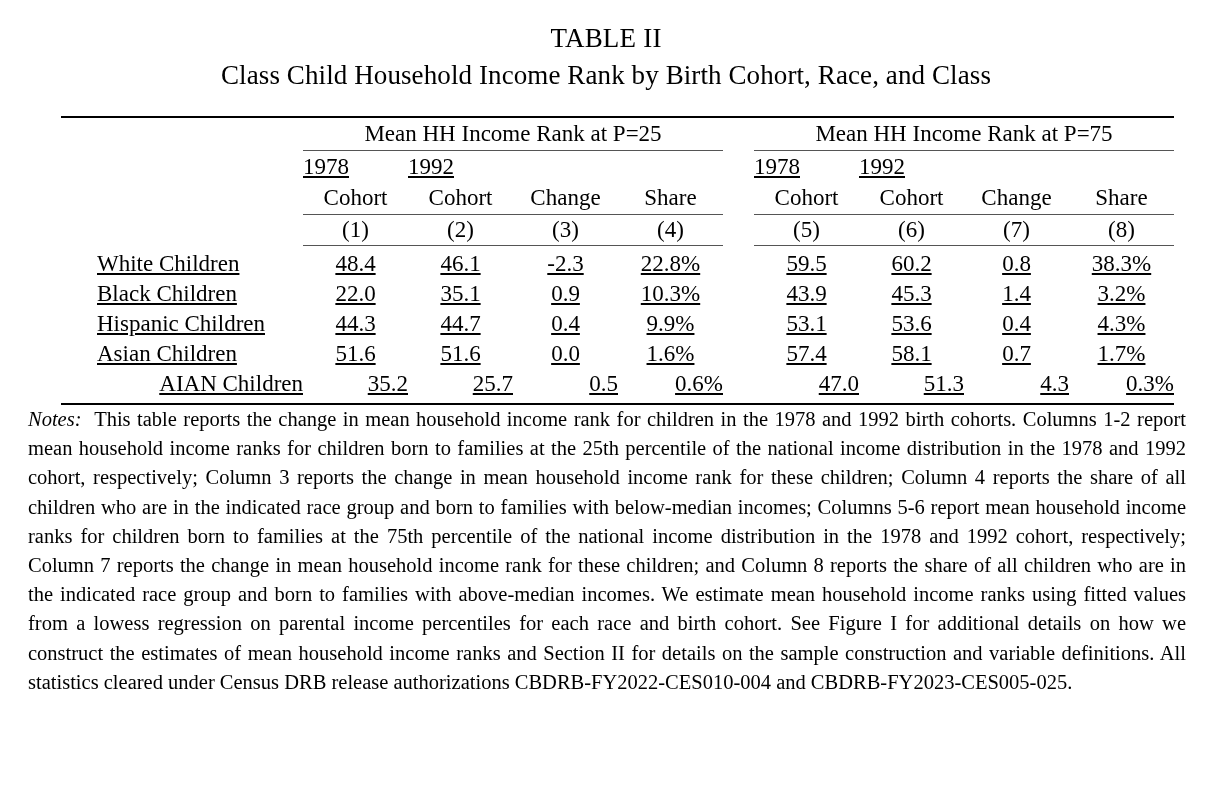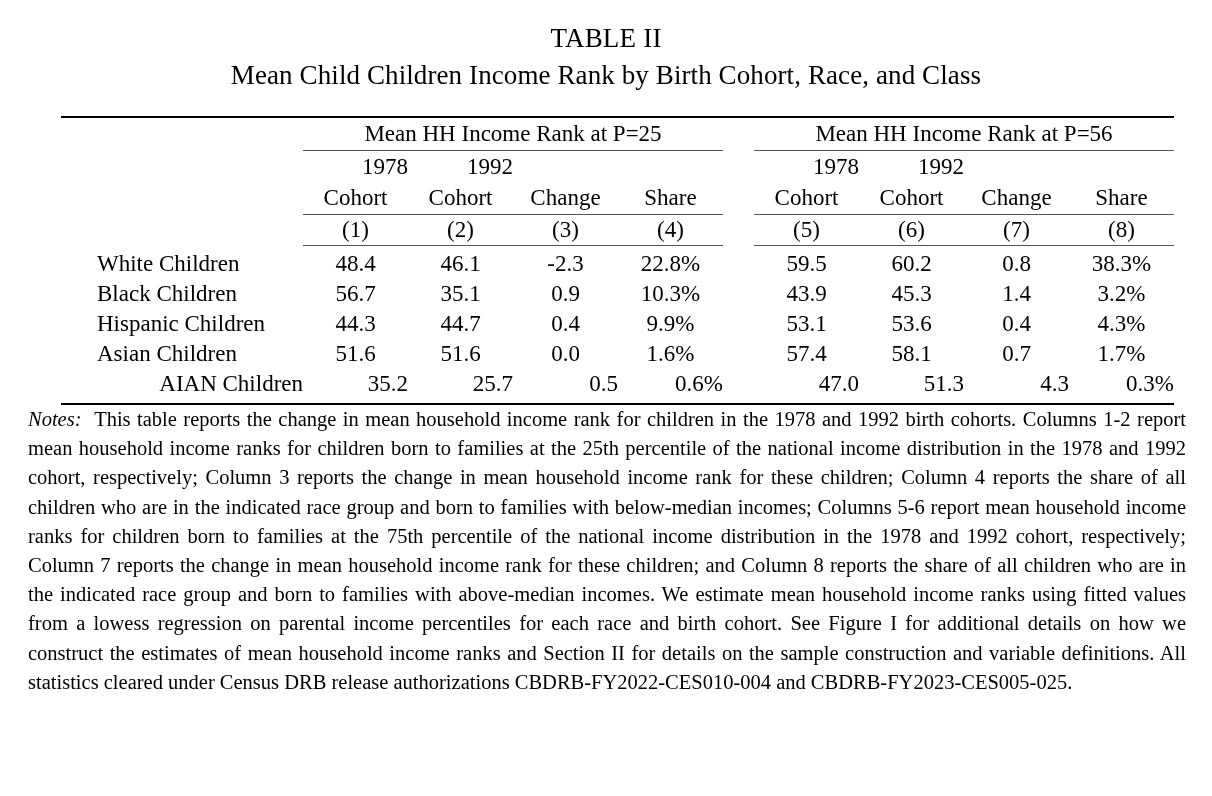--- a/index.html
+++ b/index.html
@@ -86,44 +86,46 @@
   }
 
   .grp-head td {
     text-align: center;
     font-size: 23px;
     line-height: 32px;
     padding-top: 6px;
     padding-bottom: 1px;
   }
   .yr-row td {
-    text-align: right;
+    text-align: left;
     font-size: 23px;
     line-height: 31px;
     padding-top: 3px;
+    text-decoration: underline;
   }
   .sub-row td {
     text-align: center;
     font-size: 23px;
     line-height: 32px;
     padding-bottom: 2px;
   }
   .num-row td {
     text-align: center;
     font-size: 23px;
     line-height: 30px;
     padding-top: 1px;
     padding-bottom: 1px;
   }
   .data-row td {
     text-align: center;
     font-size: 23px;
     line-height: 30px;
     padding-top: 1px;
     padding-bottom: 1px;
+    text-decoration: underline;
   }
   .data-row td.rowlabel {
     text-align: left;
     padding-left: 36px;
     white-space: nowrap;
   }
   .data-row.first-data td {
     padding-top: 3px;
   }
   .data-row.last-data td {
@@ -145,21 +147,21 @@
     font-style: italic;
   }
 </style>
 </head>
 <body>
 
 <div class="page">
 
   <div class="title-block">
     <div class="title-line1">TABLE II</div>
-    <div class="title-line2">Mean Child Children Income Rank by Birth Cohort, Race, and Class</div>
+    <div class="title-line2">Class Child Household Income Rank by Birth Cohort, Race, and Class</div>
   </div>
 
   <div class="table-wrap">
     <table class="tbl">
       <colgroup>
         <col class="c-label">
         <col class="c-d">
           <col class="c-d">
           <col class="c-d">
           <col class="c-d">
@@ -173,21 +175,21 @@
       <tbody>
 
         <tr class="rule-top">
           <td colspan="10">&nbsp;</td>
         </tr>
 
         <tr class="grp-head">
           <td></td>
           <td colspan="4">Mean HH Income Rank at P=25</td>
           <td></td>
-          <td colspan="4">Mean HH Income Rank at P=56</td>
+          <td colspan="4">Mean HH Income Rank at P=75</td>
         </tr>
 
         <tr class="grp-rule">
           <td class="blank-rule">&nbsp;</td>
           <td class="span-rule" colspan="4">&nbsp;</td>
           <td class="blank-rule">&nbsp;</td>
           <td class="span-rule" colspan="4">&nbsp;</td>
         </tr>
 
         <tr class="yr-row">
@@ -251,21 +253,21 @@
           <td>22.8%</td>
           <td></td>
           <td>59.5</td>
           <td>60.2</td>
           <td>0.8</td>
           <td>38.3%</td>
         </tr>
 
         <tr class="data-row">
           <td class="rowlabel">Black Children</td>
-          <td>56.7</td>
+          <td>22.0</td>
           <td>35.1</td>
           <td>0.9</td>
           <td>10.3%</td>
           <td></td>
           <td>43.9</td>
           <td>45.3</td>
           <td>1.4</td>
           <td>3.2%</td>
         </tr>
 

